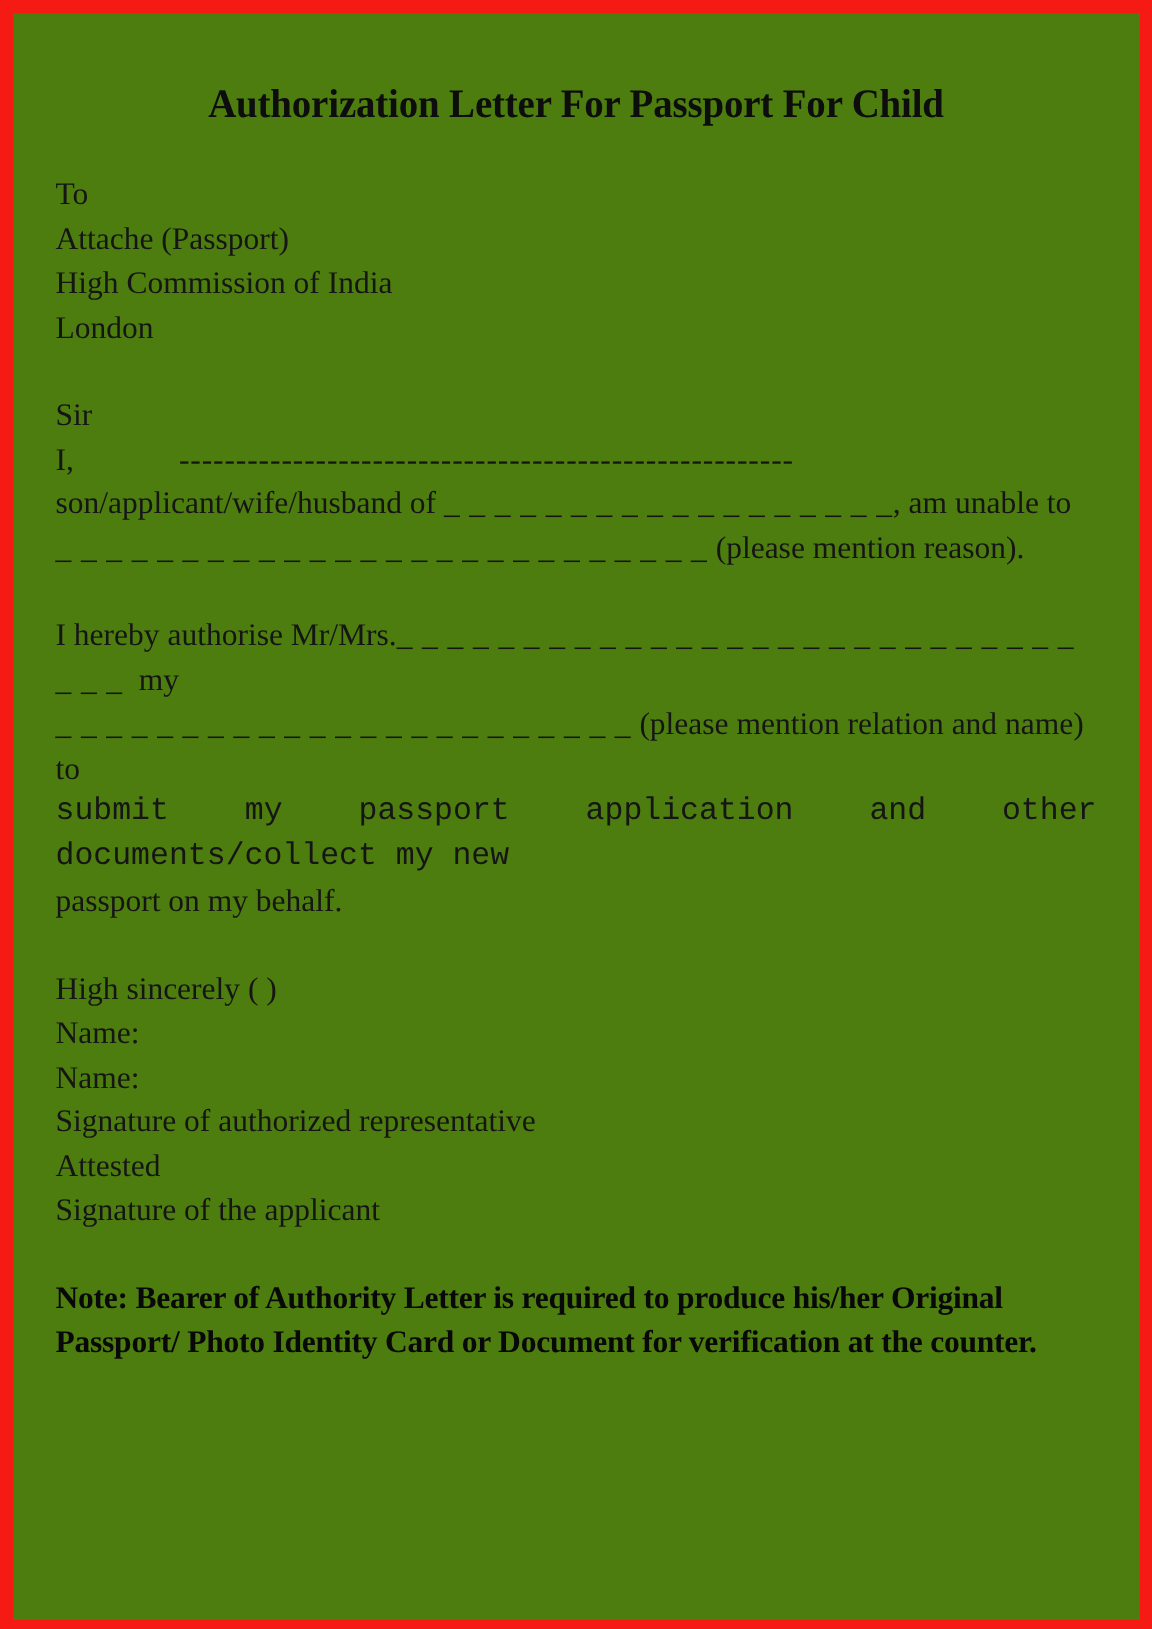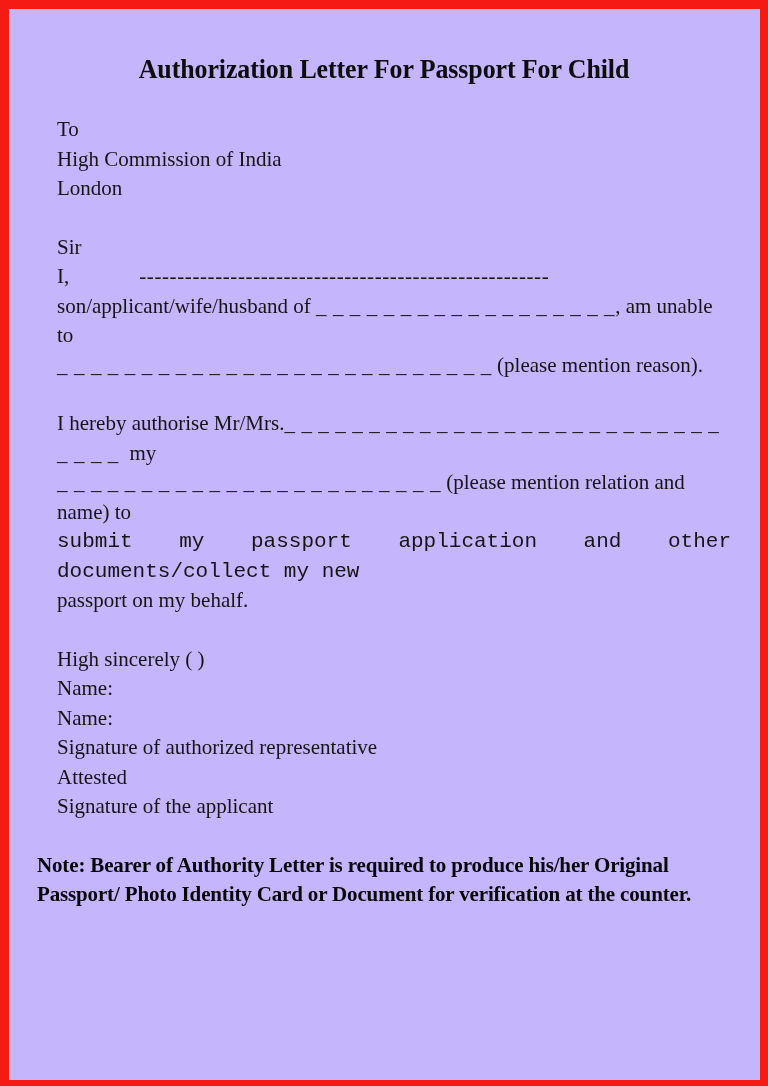--- a/index.html
+++ b/index.html
@@ -24,21 +24,21 @@
     background: #f51b14;
     overflow: hidden;
   }
 
   .sheet {
     position: absolute;
     left: 9px;
     top: 9px;
     right: 8px;
     bottom: 6px;
-    background: #c4b5fd;
+    background: #4d7c0f;
   }
 
   
   .doc {
     position: absolute;
     left: 28px;          
     top: 43px;
     width: 694px;        
   }
 
@@ -56,21 +56,21 @@
   }
 
   .block {
     font-size: 21px;
     line-height: 29.5px;
     color: #151515;
   }
 
   .block + .block { margin-top: 29px; }
 
-  .line { display: block; white-space: pre-wrap; margin-left: 20px; }
+  .line { display: block; white-space: pre-wrap; }
 
   
   .para {
     text-align: justify;
     text-justify: inter-word;
     white-space: normal;
   }
   .para:after {
     content: "";
     display: inline-block;
@@ -98,20 +98,21 @@
 
 <div class="page">
   <div class="sheet">
 
     <div class="doc">
 
       <div class="title">Authorization Letter For Passport For Child</div>
 
       <div class="block">
         <span class="line">To</span>
+        <span class="line">Attache (Passport)</span>
         <span class="line">High Commission of India</span>
         <span class="line">London</span>
       </div>
 
       <div class="block">
         <span class="line">Sir</span>
 
         <span class="line"><span>I,</span><span style="display:inline-block;width:70px"></span><span class="fill">------------------------------------------------------</span></span>
 
         <span class="line"><span>son/applicant/wife/husband of </span><span class="fill">_ _ _ _ _ _ _ _ _ _ _ _ _ _ _ _ _ _</span><span>, am unable to</span></span>

